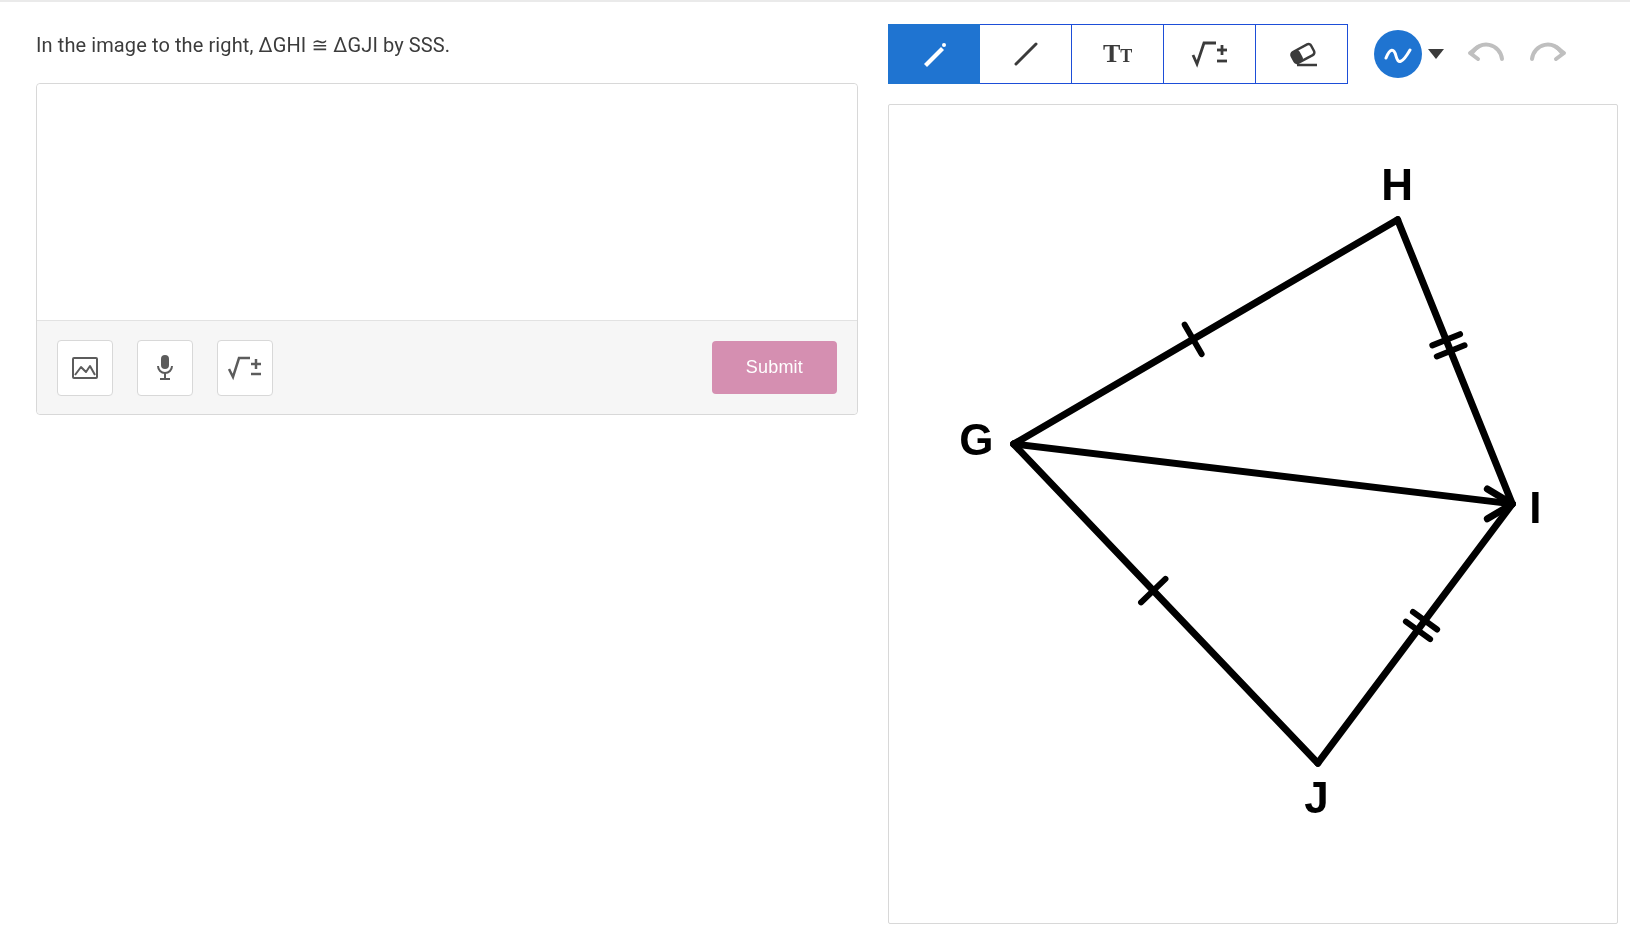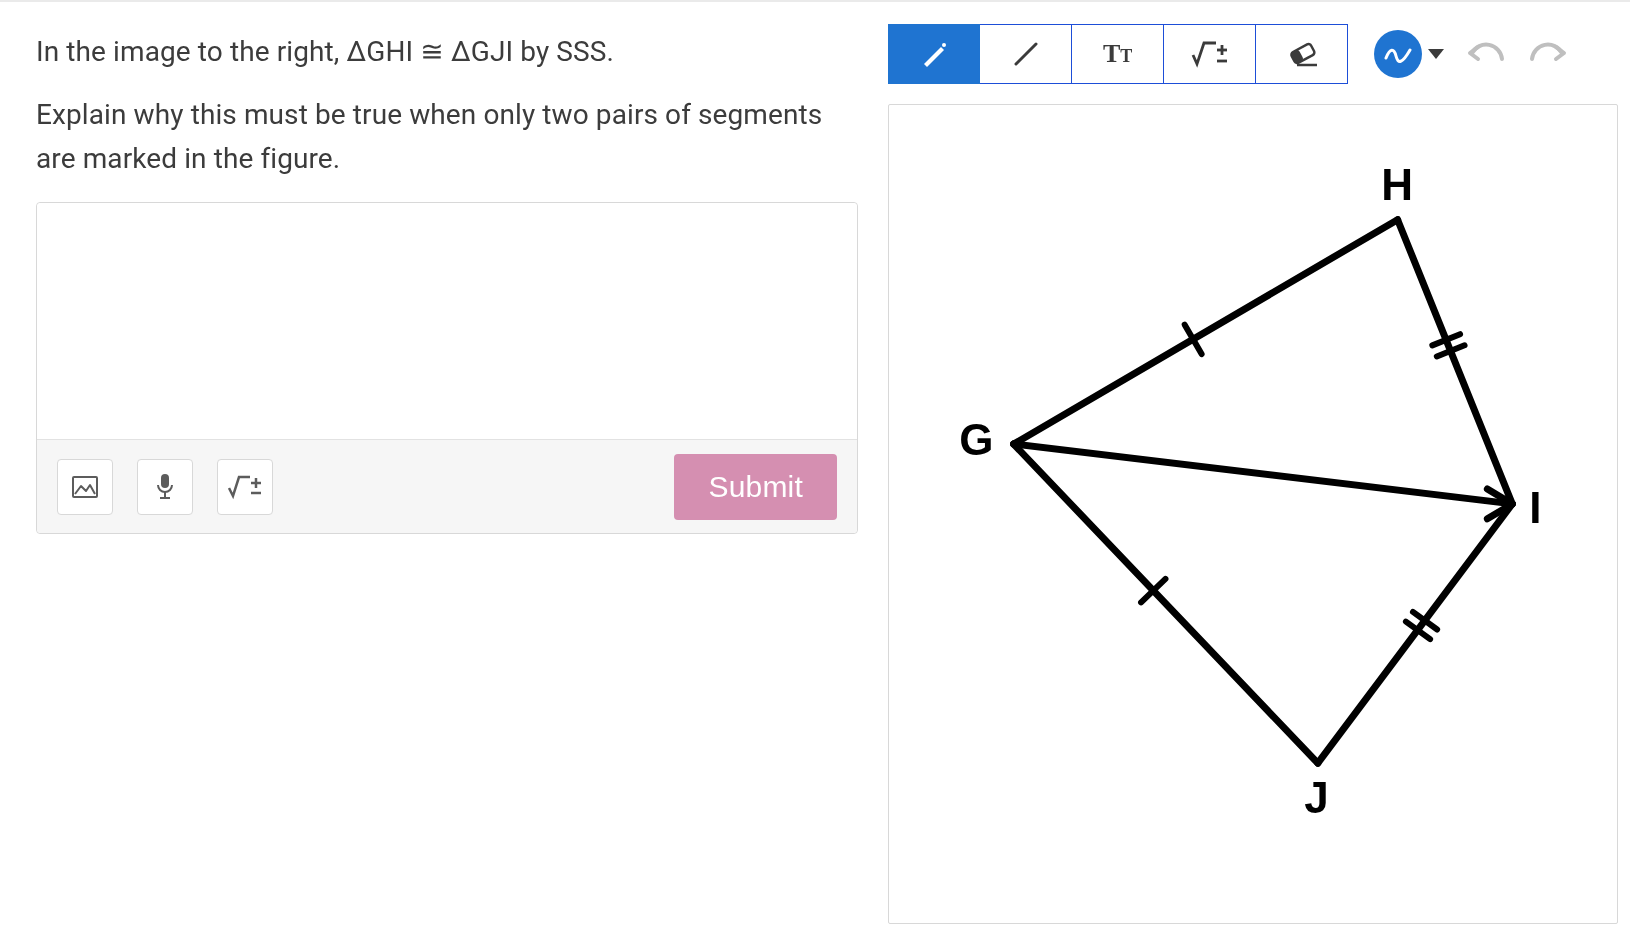--- a/index.html
+++ b/index.html
@@ -20,21 +20,21 @@
   .left-pane {
     width: 54%;
     padding: 28px 36px 0 36px;
   }
   .right-pane {
     flex: 1;
     padding: 22px 0 0 0;
     position: relative;
   }
   .prompt-text {
-    font-size: 28px;
+    font-size: 20px;
     line-height: 1.55;
     letter-spacing: .1px;
     color: #3c3c3c;
   }
   .prompt-text p { margin-bottom: 20px; }
   .answer-box {
     margin-top: 22px;
     border: 1px solid #d8d8d8;
     border-radius: 4px;
     width: 822px;
@@ -72,21 +72,21 @@
     justify-content: center;
     cursor: pointer;
     color: #5c5c5c;
   }
   .submit-btn {
     margin-left: auto;
     background: #d58fb1;
     color: #fff;
     border: none;
     border-radius: 4px;
-    font-size: 30px;
+    font-size: 18px;
     padding: 16px 34px;
     cursor: pointer;
     letter-spacing: .2px;
   }
   
   .draw-toolbar {
     display: flex;
     align-items: center;
     gap: 0;
     padding-left: 8px;
@@ -155,21 +155,20 @@
     color: #000;
   }
 </style>
 </head>
 <body>
 
 <div class="wrapper">
   <div class="left-pane">
     <div class="prompt-text">
       <p>In the image to the right, ΔGHI ≅ ΔGJI by SSS.</p>
-      <p>Explain why this must be true when only two pairs of segments are marked in the figure.</p>
     </div>
 
     <div class="answer-box">
       <textarea class="answer-input" value="" style=""></textarea>
       <div class="answer-toolbar">
         <button class="square-btn" aria-label="insert image">
           <svg width="26" height="22" viewBox="0 0 26 22">
             <rect x="1" y="1" width="24" height="20" rx="1" fill="none" stroke="#5c5c5c" stroke-width="2"></rect>
             <polyline points="3,18 9,10 14,15 18,9 23,18" fill="none" stroke="#5c5c5c" stroke-width="2" stroke-linejoin="round"></polyline>
           </svg>

